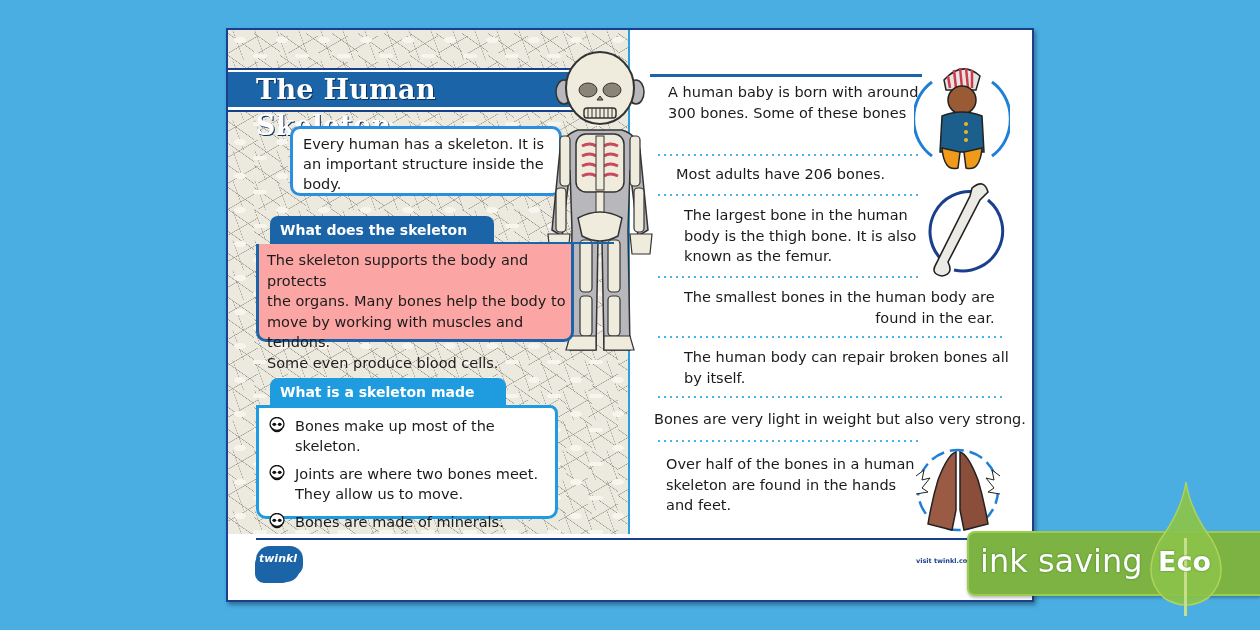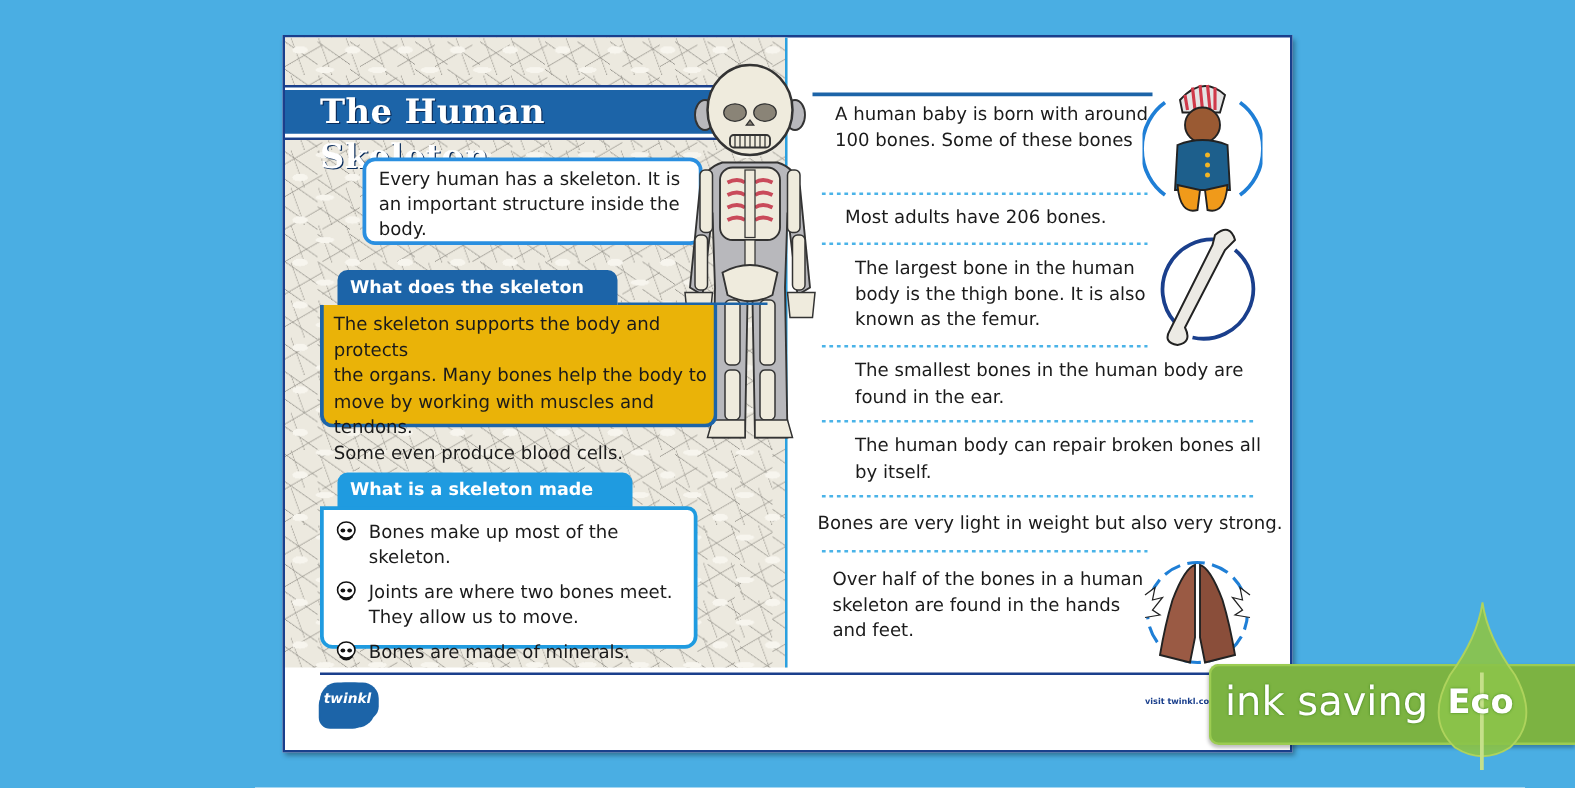--- a/index.html
+++ b/index.html
@@ -71,21 +71,21 @@
     line-height: 28px;
     padding: 0 10px;
   }
   .tab-do { left: 42px; top: 186px; width: 224px; background: #1c64a8; }
   .tab-made { left: 42px; top: 348px; width: 236px; background: #1f9be0; }
   .sec-line-do { position:absolute; left: 266px; top: 212px; width: 120px; height: 2px; background:#1c64a8; }
   .box-do {
     position: absolute;
     left: 28px; top: 214px;
     width: 318px; height: 98px;
-    background: #eab308;
+    background: #fca5a5;
     border: 3px solid #1c64a8;
     border-top: none;
     border-radius: 0 0 10px 10px;
     font-size: 14.5px;
     line-height: 20.5px;
     color: #1b1b1b;
     padding: 6px 0 0 8px;
   }
   .box-made {
     position: absolute;
@@ -302,37 +302,37 @@
       <div>
           <div>Bones are made of minerals.</div>
         </div>
     </div>
   </div>
 
   <div class="dyk-line"></div>
 
   <div class="fact" style="left:440px; top:52px;">
     <div>A human baby is born with around</div>
-    <div>100 bones. Some of these bones</div>
+    <div>300 bones. Some of these bones</div>
   </div>
   <div class="dots" style="left:428px; top:124px; width:262px;"></div>
 
   <div class="fact" style="left:448px; top:134px;">
     <div>Most adults have 206 bones.</div>
   </div>
   <div class="dots" style="left:428px; top:164px; width:262px;"></div>
 
   <div class="fact" style="left:456px; top:175px;">
     <div>The largest bone in the human</div>
     <div>body is the thigh bone. It is also</div>
     <div>known as the femur.</div>
   </div>
   <div class="dots" style="left:428px; top:246px; width:262px;"></div>
 
-  <div class="fact" style="left:456px; top:257px;">
+  <div class="fact" style="left:456px; top:257px;text-align:right;">
     <div>The smallest bones in the human body are</div>
     <div>found in the ear.</div>
   </div>
   <div class="dots" style="left:428px; top:306px; width:348px;"></div>
 
   <div class="fact" style="left:456px; top:317px;">
     <div>The human body can repair broken bones all</div>
     <div>by itself.</div>
   </div>
   <div class="dots" style="left:428px; top:366px; width:348px;"></div>

